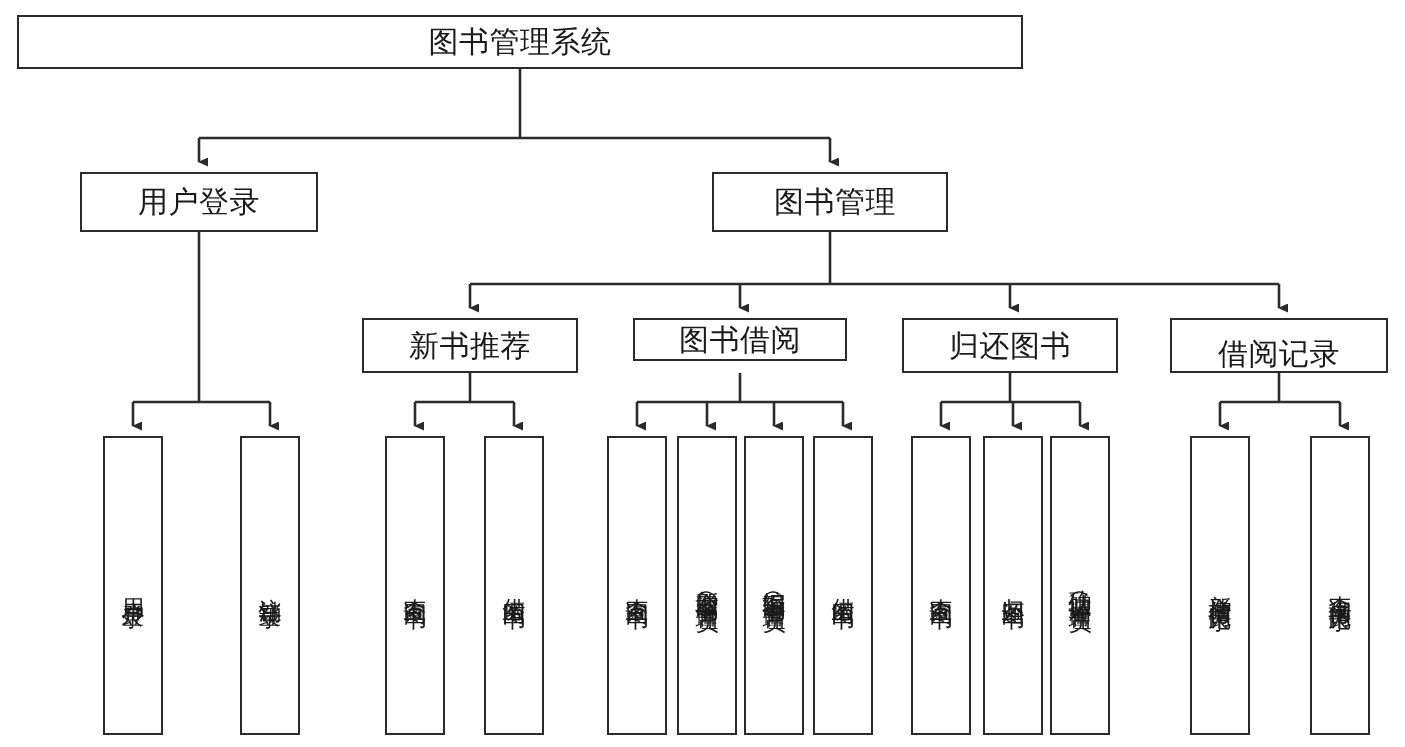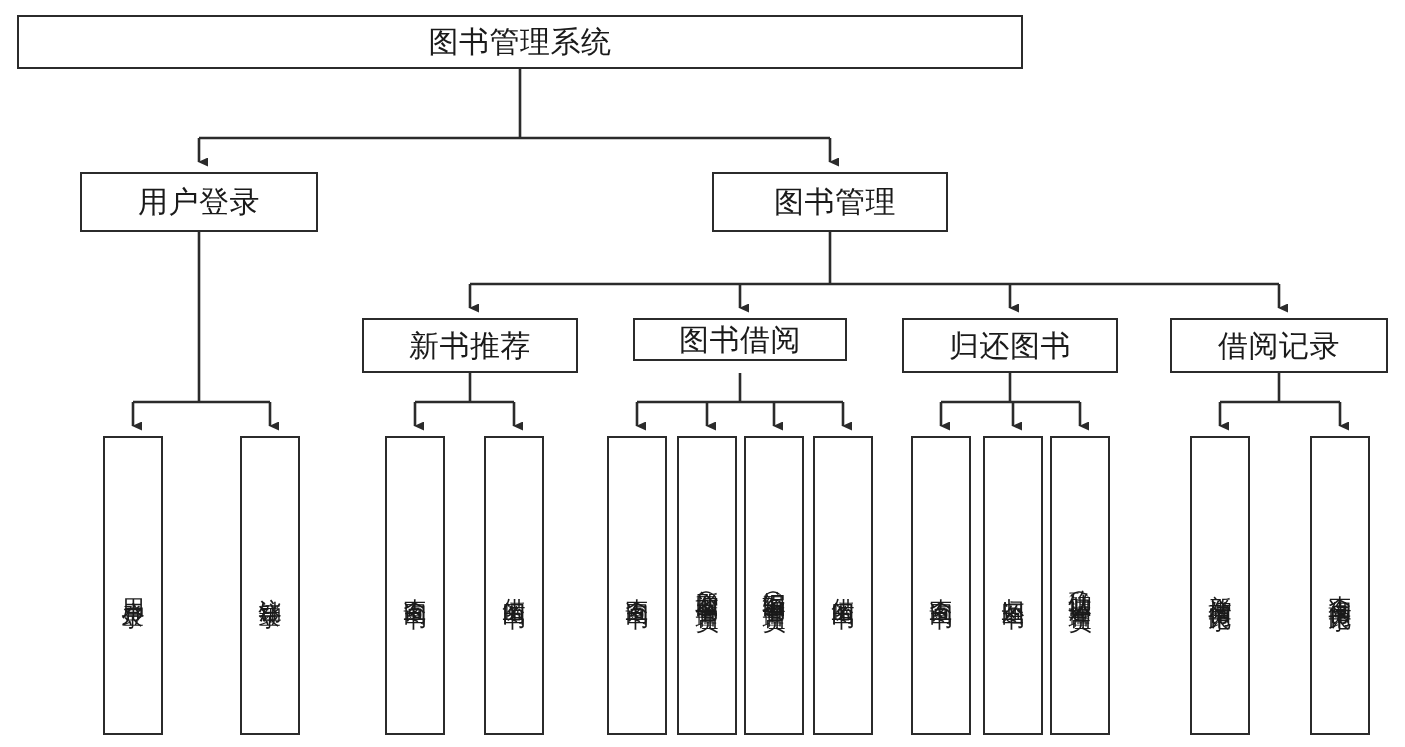--- a/index.html
+++ b/index.html
@@ -123,21 +123,21 @@
       </div>
       <div class="node horiz" style="left: 362px; top: 318px; width: 216px; height: 55px;">
         <span class="label">新书推荐</span>
       </div>
       <div class="node horiz" style="left: 633px; top: 318px; width: 214px; height: 43px;">
         <span class="label">图书借阅</span>
       </div>
       <div class="node horiz" style="left: 902px; top: 318px; width: 216px; height: 55px;">
         <span class="label">归还图书</span>
       </div>
-      <div class="node horiz" style="left: 1170px; top: 318px; width: 218px; height: 55px;">
+      <div class="node horiz" style="left: 1170px; top: 318px; width: 218px; height: 55px; align-items: flex-end;">
         <span class="label">借阅记录</span>
       </div>
       <div class="node vert" style="left: 103px; top: 436px; width: 60px; height: 299px;">
         <span class="label">用户登录</span>
       </div>
       <div class="node vert" style="left: 240px; top: 436px; width: 60px; height: 299px;">
         <span class="label">注销登录</span>
       </div>
       <div class="node vert" style="left: 385px; top: 436px; width: 60px; height: 299px;">
         <span class="label">查询图书</span>

